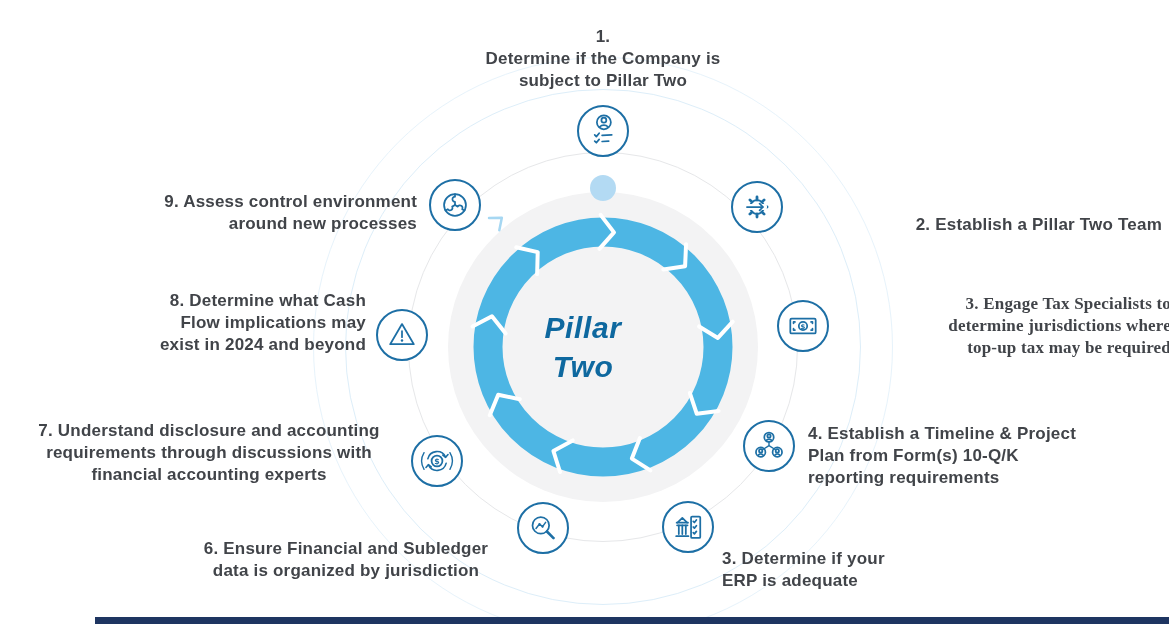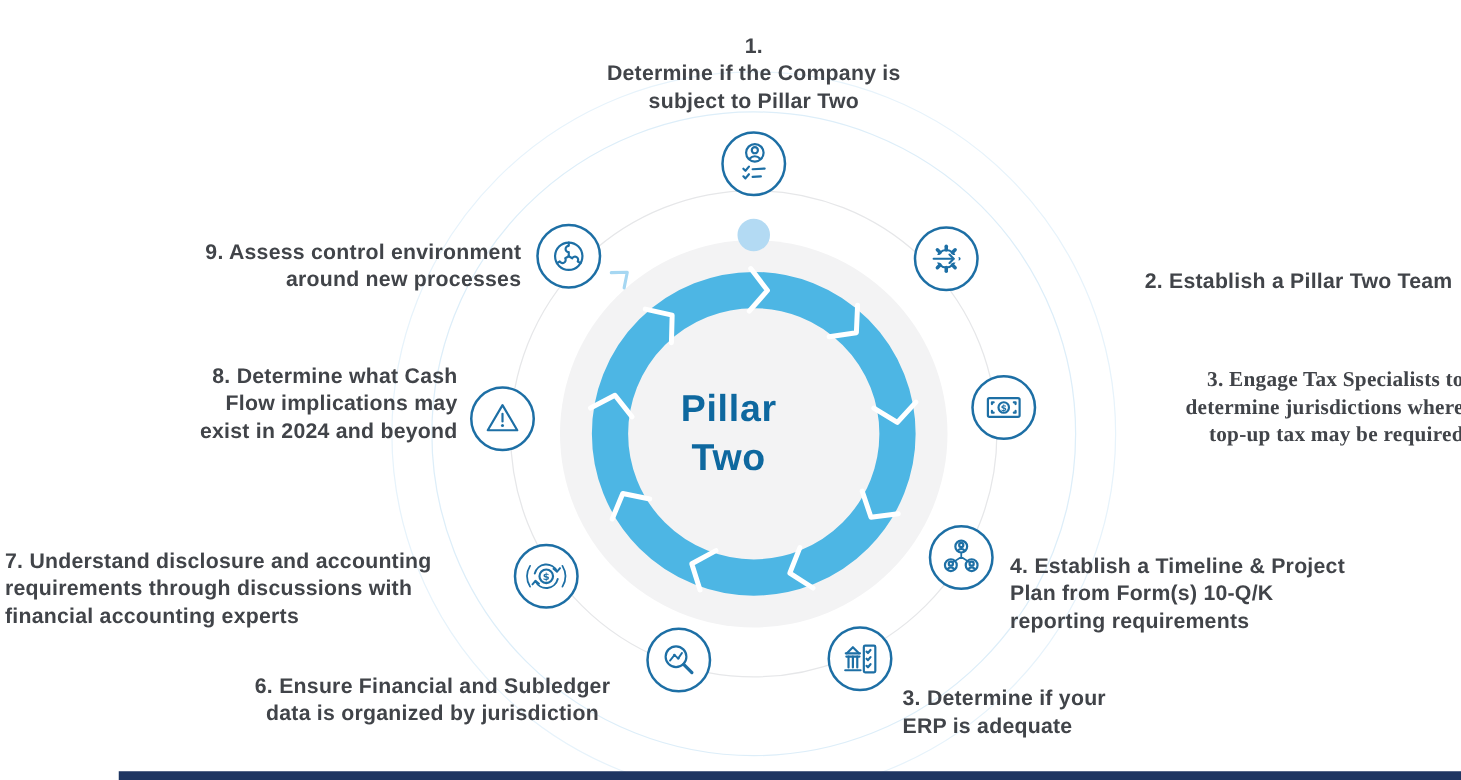--- a/index.html
+++ b/index.html
@@ -15,21 +15,21 @@
   #arc-outer-1{left:345px;top:89px;width:516px;height:516px;border:1.5px solid #ddeef9;}
   #arc-outer-2{left:313px;top:57px;width:580px;height:580px;border:1.5px solid #e7f3fb;}
   
   #hub-disc{left:448px;top:192px;width:310px;height:310px;background:#f3f3f4;border-radius:50%;z-index:1;}
   #hub-svg{left:393px;top:137px;width:420px;height:420px;z-index:2;}
   #hub-dot{left:590px;top:175px;width:26px;height:26px;background:#b3daf3;border-radius:50%;z-index:3;}
   #cycle-hint{left:480px;top:203px;width:36px;height:36px;z-index:2;}
   #hub-title{
     left:503px;top:308px;width:160px;text-align:center;z-index:4;
     font-weight:bold;font-size:30px;line-height:39px;letter-spacing:.6px;
-    color:#0e689f;white-space:pre-line;
+    color:#0e689f;white-space:pre-line;font-style:italic;
   }
   
   .icon-circle{
     position:absolute;width:52px;height:52px;border-radius:50%;
     background:#ffffff;border:2px solid #1d6fa5;box-sizing:border-box;
     display:flex;align-items:center;justify-content:center;z-index:5;
   }
   .icon-circle svg{stroke:#1d6fa5;fill:none;stroke-width:2;stroke-linecap:round;stroke-linejoin:round;}
   #icon-1{left:577px;top:105px;}
   #icon-2{left:731px;top:181px;}
@@ -42,24 +42,24 @@
   #icon-9{left:429px;top:179px;}
   
   .label{
     position:absolute;z-index:6;
     font-weight:bold;font-size:17px;line-height:22px;letter-spacing:.2px;
     color:#414449;white-space:pre-line;
   }
   #label-1{left:433px;top:26px;width:340px;text-align:center;}
   #label-2{left:792px;top:214px;width:370px;text-align:right;}
   #label-3{left:846px;top:293px;width:325px;text-align:right;font-family:Liberation Serif, serif;}
-  #label-4{left:808px;top:442px;width:350px;text-align:left;}
+  #label-4{left:808px;top:423px;width:350px;text-align:left;}
   #label-5{left:722px;top:548px;width:230px;text-align:left;}
   #label-6{left:156px;top:538px;width:380px;text-align:center;}
-  #label-7{left:4px;top:420px;width:410px;text-align:left;margin-top:18px;}
+  #label-7{left:4px;top:420px;width:410px;text-align:center;}
   #label-8{left:56px;top:290px;width:310px;text-align:right;}
   #label-9{left:77px;top:167px;width:340px;text-align:right;margin-top:24px;}
   
   #bottom-bar{left:95px;right:0;bottom:0;height:7px;background:#1e3561;z-index:7;position:absolute;}
 </style>
 </head>
 <body>
 
 <div class="decor" id="arc-outer-2"></div>
 <div class="decor" id="arc-outer-1"></div>

